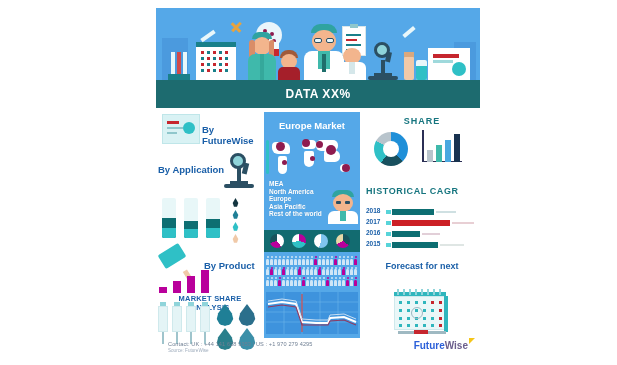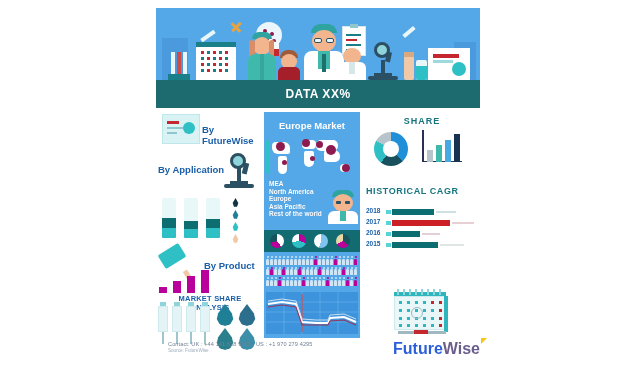--- a/index.html
+++ b/index.html
@@ -172,21 +172,21 @@
   .calendar-icon { position:absolute; left:30px; top:180px; width:56px; height:44px; }
   .calendar-icon .top { position:absolute; left:0; top:0; width:52px; height:4px; background:#2fb6bd; }
   .calendar-icon .face { position:absolute; left:0; top:4px; width:52px; height:34px; background:#eaf7f8; border:1px solid #cfe9ec; box-sizing:border-box; }
   .cg { position:absolute; width:3.4px; height:3.4px; background:#2fb6bd; }
   .cg.red { background:#c6262e; }
 
   
   .footer { position:absolute; left:8px; top:340px; width:324px; height:22px; }
   .contact { position:absolute; left:12px; top:1px; color:#6f7f93; font-size:5.6px; letter-spacing:0.1px; }
   .source  { position:absolute; left:12px; top:8px; color:#9fadbd; font-size:4.6px; }
-  .logo { position:absolute; right:0; top:0px; font-size:16px; font-weight:bold; }
+  .logo { position:absolute; right:12px; top:0px; font-size:10px; font-weight:bold; }
   .logo .fw-a { color:#2b5fd9; }
   .logo .fw-b { color:#6b5e8c; }
   .logo .fw-mark { position:absolute; right:-7px; top:-2px; width:0; height:0;
      border-left:6px solid #f5c518; border-bottom:6px solid transparent; }
 </style>
 </head>
 <body>
 
 <div id="infographic">
 
@@ -778,20 +778,21 @@
       </div>
       <div class="hist-row">
         <div class="yr">2015</div>
         <div class="cap"></div>
         <div class="bar" style="width:46px;background:#0d6e72;"></div>
         <div class="tail" style="left:74px;width:24px;background:#dfe6e4;"></div>
       </div>
     </div>
 
     <div class="fc-title">
+      <div>Forecast for next</div>
     </div>
 
     <div class="calendar-icon">
       <div class="top"></div>
       <div style="position:absolute;left:3px;top:-3px;width:2px;height:6px;background:#8fd4da;"></div>
       <div style="position:absolute;left:9px;top:-3px;width:2px;height:6px;background:#8fd4da;"></div>
       <div style="position:absolute;left:15px;top:-3px;width:2px;height:6px;background:#8fd4da;"></div>
       <div style="position:absolute;left:21px;top:-3px;width:2px;height:6px;background:#8fd4da;"></div>
       <div style="position:absolute;left:27px;top:-3px;width:2px;height:6px;background:#8fd4da;"></div>
       <div style="position:absolute;left:33px;top:-3px;width:2px;height:6px;background:#8fd4da;"></div>

